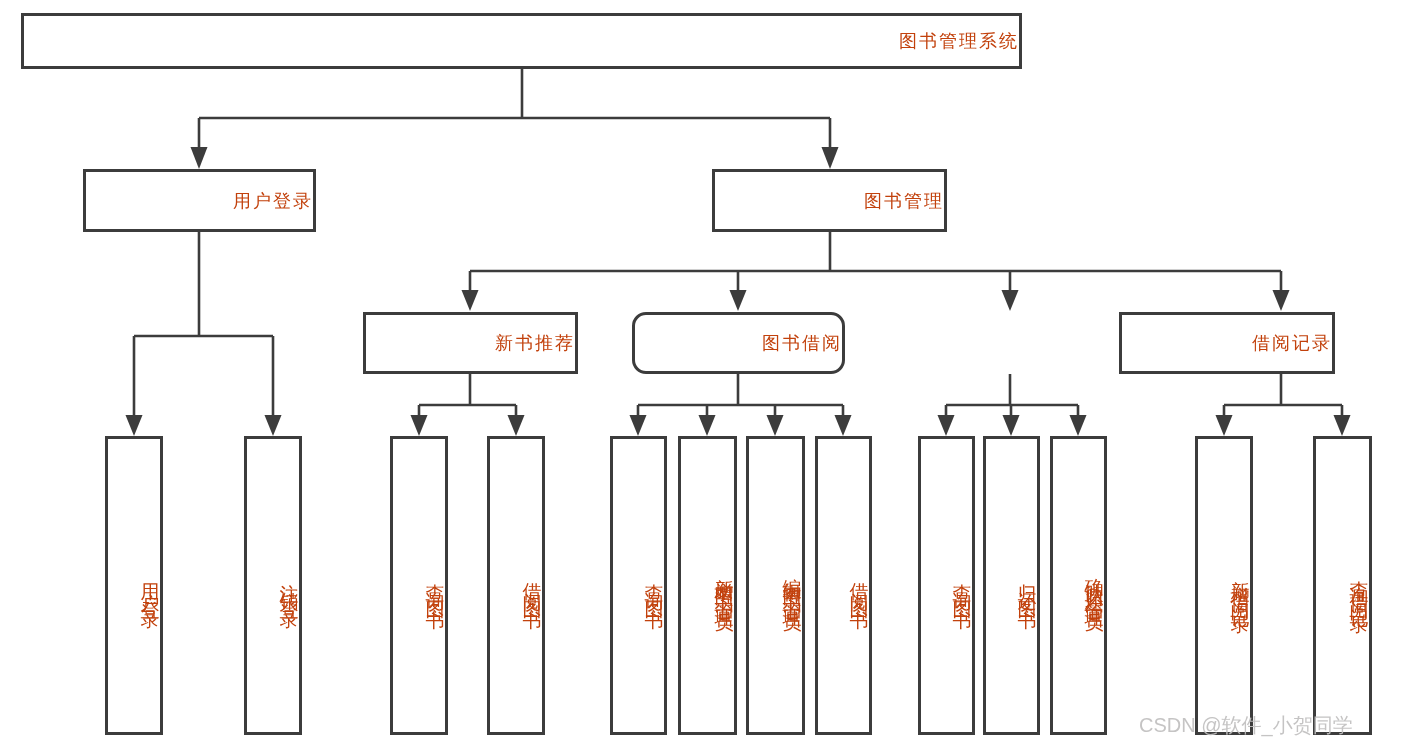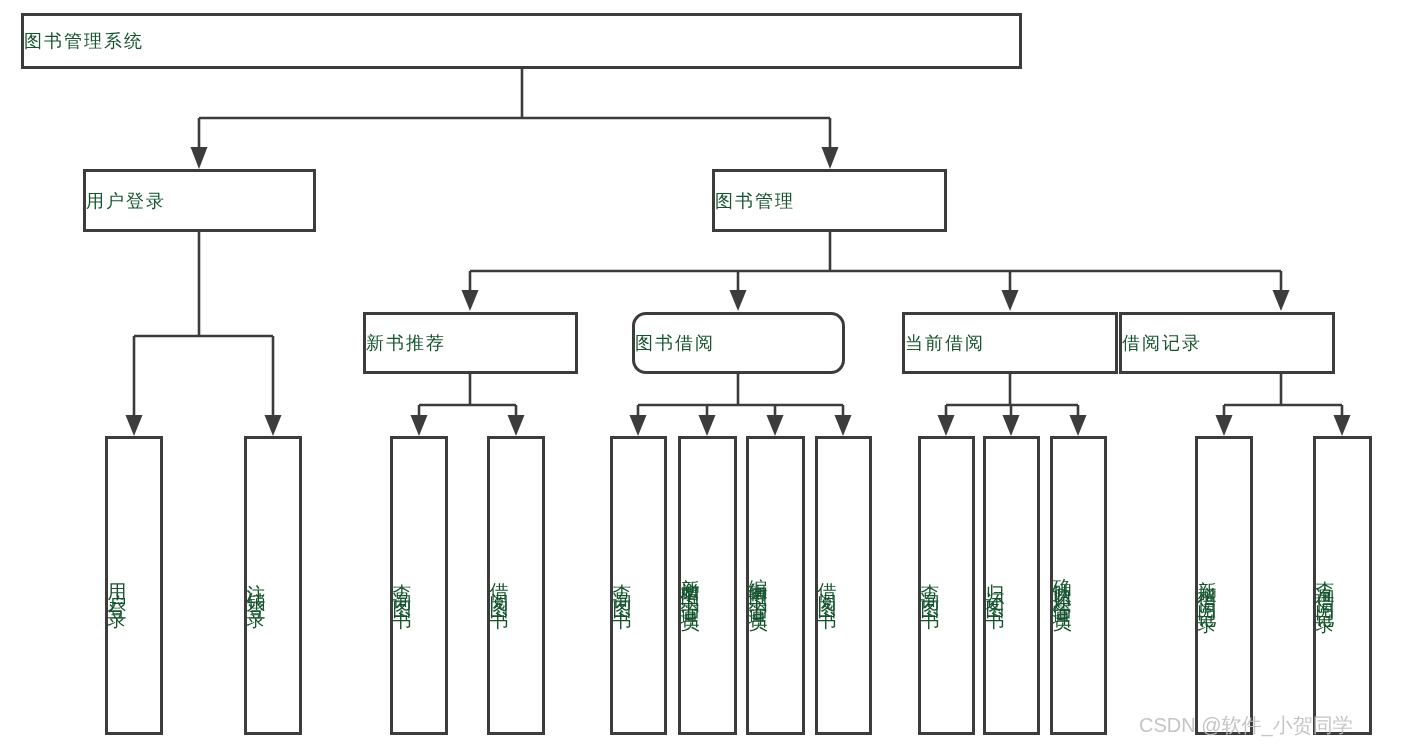--- a/index.html
+++ b/index.html
@@ -21,23 +21,23 @@
     top: 0;
     z-index: 1;
   }
   .box {
     position: absolute;
     box-sizing: border-box;
     background: #ffffff;
     border: 3px solid #3c3c3c;
     display: flex;
     align-items: center;
-    justify-content: flex-start;
+    justify-content: flex-end;
     z-index: 2;
-    color: #14532d;
+    color: #c2410c;
   }
   .box.h span {
     font-size: 18px;
     letter-spacing: 2px;
     white-space: nowrap;
   }
   .box.v span {
     writing-mode: vertical-rl;
     text-orientation: upright;
     font-size: 19px;
@@ -135,23 +135,20 @@
   <div class="box h" style="left:712px; top:169px; width:235px; height:63px;">
     <span>图书管理</span>
   </div>
 
   <div class="box h" style="left:363px; top:312px; width:215px; height:62px;">
     <span>新书推荐</span>
   </div>
   <div class="box h" style="left:632px; top:312px; width:213px; height:62px;border-radius:14px;">
     <span>图书借阅</span>
   </div>
-  <div class="box h" style="left:902px; top:312px; width:216px; height:62px;">
-    <span>当前借阅</span>
-  </div>
   <div class="box h" style="left:1119px; top:312px; width:216px; height:62px;">
     <span>借阅记录</span>
   </div>
 
   <div class="box v" style="left:105px; top:436px; width:58px; height:299px;">
     <span>用户登录</span>
   </div>
   <div class="box v" style="left:244px; top:436px; width:58px; height:299px;">
     <span>注销登录</span>
   </div>

